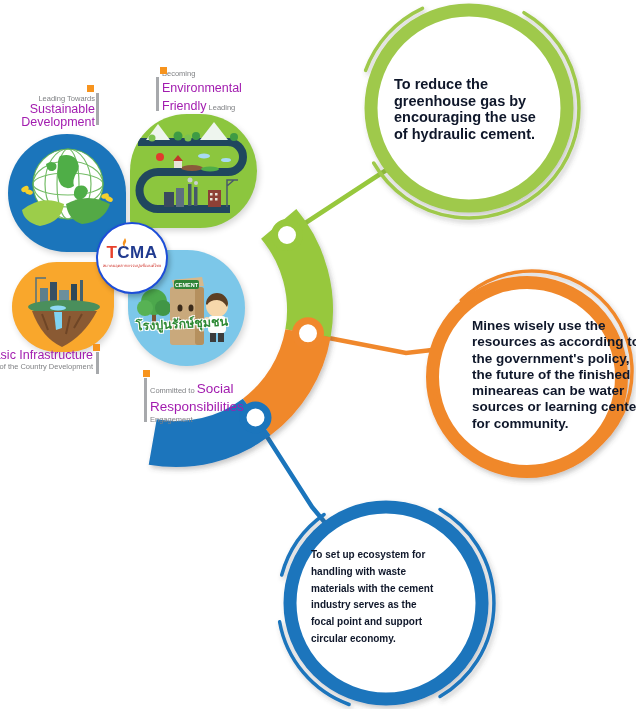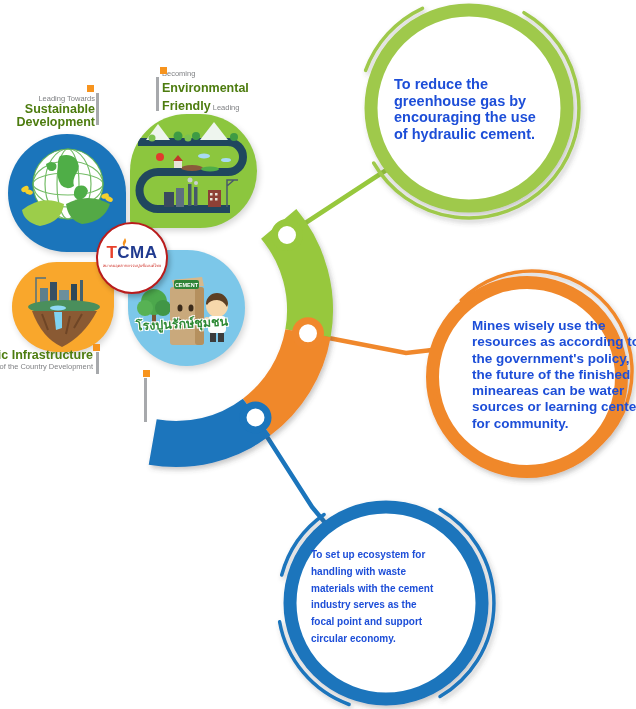--- a/index.html
+++ b/index.html
@@ -13,41 +13,41 @@
               border-radius:59px 59px 8px 59px;}
   #quad-env{left:130px;top:114px;width:127px;height:114px;background:#8cc63e;
             border-radius:60px 60px 60px 8px;}
   #quad-infra{left:12px;top:262px;width:102px;height:90px;background:#f9a72c;
               border-radius:51px 8px 51px 51px;}
   #quad-social{left:128px;top:250px;width:117px;height:116px;background:#7cc7e9;
                border-radius:8px 58px 58px 58px;}
   .quad svg{display:block;}
 
   #tcma{position:absolute;left:96px;top:222px;width:72px;height:72px;background:#fff;
-        border:2px solid #b91c1c;border-radius:50%;box-sizing:border-box;z-index:5;
+        border:2px solid #1d4ed8;border-radius:50%;box-sizing:border-box;z-index:5;
         box-shadow:2px 3px 5px rgba(0,0,0,.25);text-align:center;}
   #tcma .row{margin-top:20px;font-weight:bold;font-size:17px;letter-spacing:.5px;line-height:17px;}
   #tcma .t{color:#e8412c;} #tcma .cma{color:#203a8f;}
   #tcma .sub{font-size:4px;color:#cf3027;margin-top:2px;line-height:5px;}
   #tcma .flame{position:absolute;left:23px;top:14px;}
 
   
   .lbl{position:absolute;z-index:4;}
   .lbl-small{font-size:7.5px;color:#808285;line-height:9px;}
-  .lbl-big{font-size:12.5px;font-weight:bold;color:#4d7c0f;white-space:pre-line;line-height:12.5px;}
+  .lbl-big{font-size:12.5px;font-weight:normal;color:#a21caf;white-space:pre-line;line-height:12.5px;}
   .lbl-big.lg{font-size:13.5px;line-height:13.5px;}
   .ralign{text-align:right;}
   .vbar{position:absolute;width:2.5px;background:#a7a9ac;z-index:4;}
   .osq{position:absolute;width:7px;height:7px;background:#f7941e;z-index:4;}
 
   
   #banner{position:absolute;left:130px;top:314px;width:104px;z-index:4;text-align:center;
           font-size:12.5px;font-weight:bold;color:#2f8a35;transform:rotate(-3deg);
           text-shadow:0 0 1px #fff,1px 1px 0 #fff,-1px -1px 0 #fff,1px -1px 0 #fff,-1px 1px 0 #fff;}
-  .callout-text{position:absolute;z-index:3;color:#1d4ed8;font-weight:bold;white-space:pre-line;}
+  .callout-text{position:absolute;z-index:3;color:#0f172a;font-weight:bold;white-space:pre-line;}
   #ct-green{left:394px;top:76px;width:166px;font-size:14.5px;line-height:16.5px;}
   #ct-orange{left:472px;top:318px;width:170px;font-size:13.5px;line-height:16.3px;}
   #ct-blue{left:311px;top:547px;width:172px;font-size:10px;line-height:16.8px;}
 </style>
 </head>
 <body>
 
 <div id="stage">
 
   <svg id="art" width="636" height="709" viewBox="0 0 636 709">
@@ -237,20 +237,25 @@
   <div class="vbar" style="left:156px;top:77px;height:34px;"></div>
   <div class="osq" style="left:160px;top:67px;"></div>
 
   <div class="lbl ralign" style="right:543px;top:349px;width:130px;">
     <div class="lbl-big">Basic Infrastructure</div>
     <div class="lbl-small">of the Country Development</div>
   </div>
   <div class="vbar" style="left:96px;top:352px;height:22px;"></div>
   <div class="osq" style="left:93px;top:344px;"></div>
 
+  <div class="lbl" style="left:150px;top:379px;width:130px;">
+    <div><span class="lbl-small">Committed to </span><span class="lbl-big lg">Social
+Responsibilities</span></div>
+    <div class="lbl-small">Engagement</div>
+  </div>
   <div class="vbar" style="left:144px;top:378px;height:44px;"></div>
   <div class="osq" style="left:143px;top:370px;"></div>
 
   <div class="callout-text" id="ct-green">To reduce the
 greenhouse gas by
 encouraging the use
 of hydraulic cement.</div>
   <div class="callout-text" id="ct-orange">Mines wisely use the
 resources as according to
 the government's policy,

